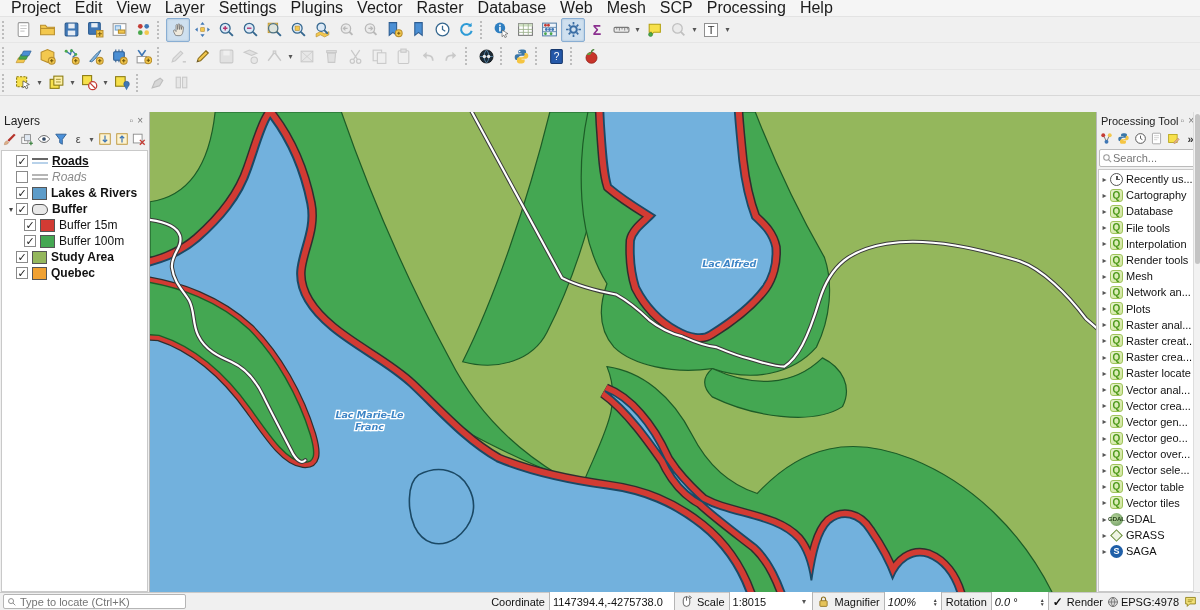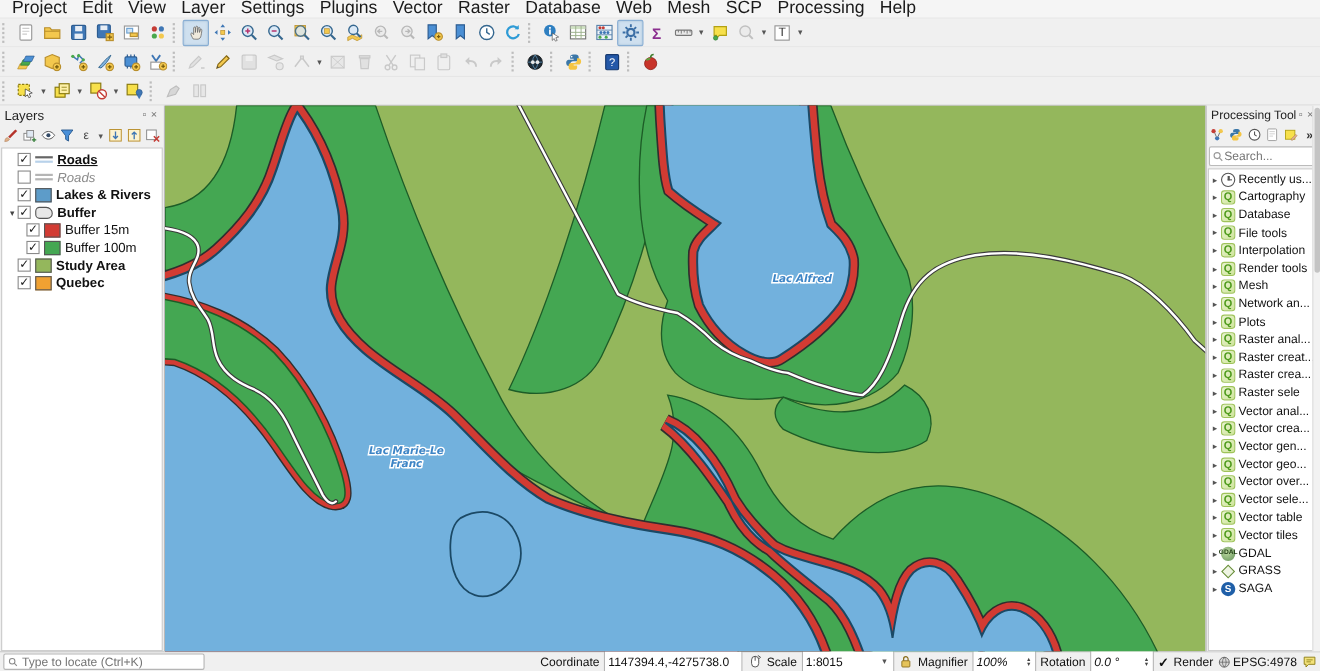--- a/index.html
+++ b/index.html
@@ -19,21 +19,21 @@
   .tb { width:24px; height:24px; display:flex; align-items:center; justify-content:center; border:1px solid transparent; border-radius:2px; position:relative; }
   .tb.active { background:#cfe0ef; border-color:#89aed3; box-shadow:inset 0 0 2px #9db8d2; }
   .tb.dis { opacity:.45; filter:grayscale(1); }
   .tb svg { width:17px; height:17px; }
   .tb .glyph { font-size:14px; font-weight:bold; line-height:1; }
   .dd { width:9px; height:24px; display:flex; align-items:center; justify-content:center; font-size:8px; color:#555; }
   .sigma { color:#8b2f8f; font-size:16px; }
   .ttxt { font-size:11px; border:1px solid #909090; background:#fff; color:#333; padding:0 3px; line-height:12px; }
 
   
-  .main { flex:1 1 auto; display:flex; min-height:0; }
+  .main { flex:1 1 auto; display:flex; min-height:0;margin-top:16px; }
   .panel { background:#f0f0f0; display:flex; flex-direction:column; }
   .panel-hd { height:17px; display:flex; align-items:center; font-size:12px; color:#222; padding:0 4px; flex:0 0 auto; }
   .panel-hd .ttl { flex:1 1 auto; white-space:nowrap; overflow:hidden; }
   .panel-hd .hbtn { font-size:10px; color:#777; padding:0 2px; }
 
   
   .layers { width:150px; border-right:1px solid #b9b9b9; }
   .ltools { height:20px; display:flex; align-items:center; gap:1px; padding:0 2px; flex:0 0 auto; }
   .ltb { width:17px; height:17px; display:flex; align-items:center; justify-content:center; }
   .ltb svg { width:14px; height:14px; }
@@ -805,21 +805,21 @@
             <span>Raster creat...</span>
           </div>
         <div class="prow">
             <span class="car">▸</span>
             <span class="pico q">Q</span>
             <span>Raster crea...</span>
           </div>
         <div class="prow">
             <span class="car">▸</span>
             <span class="pico q">Q</span>
-            <span>Raster sele</span>
+            <span>Raster locate</span>
           </div>
         <div class="prow">
             <span class="car">▸</span>
             <span class="pico q">Q</span>
             <span>Vector anal...</span>
           </div>
         <div class="prow">
             <span class="car">▸</span>
             <span class="pico q">Q</span>
             <span>Vector crea...</span>

